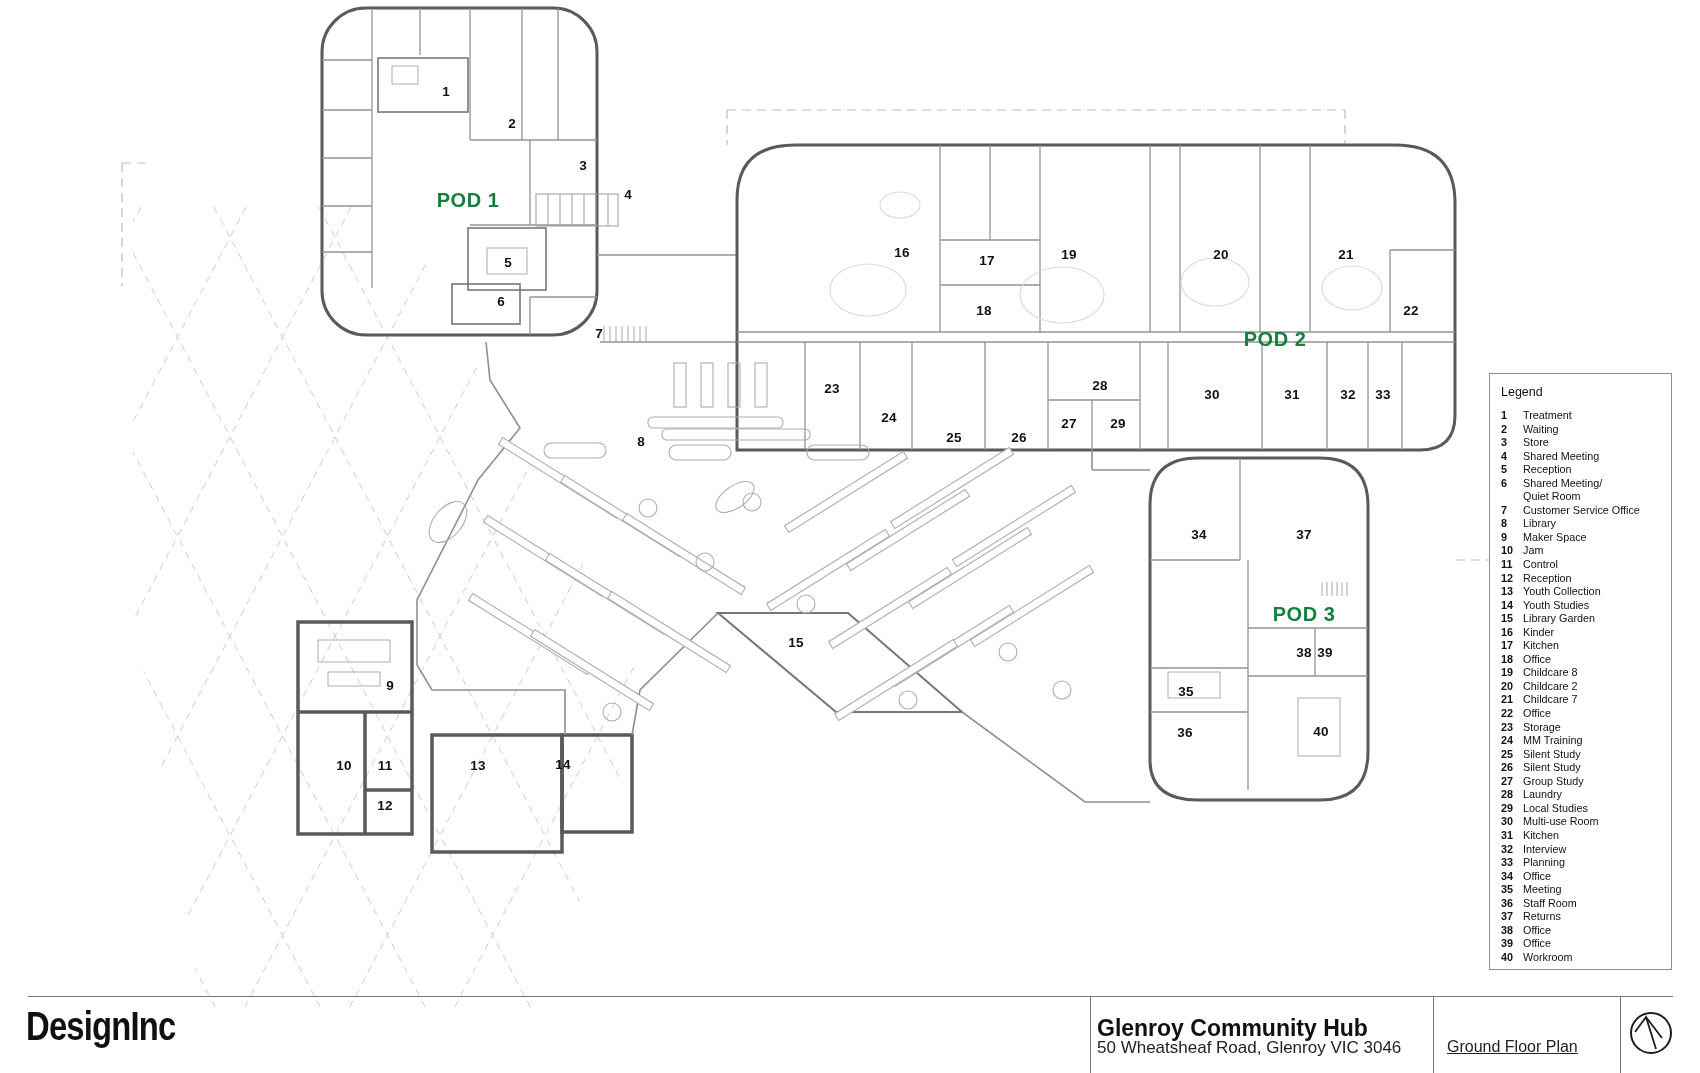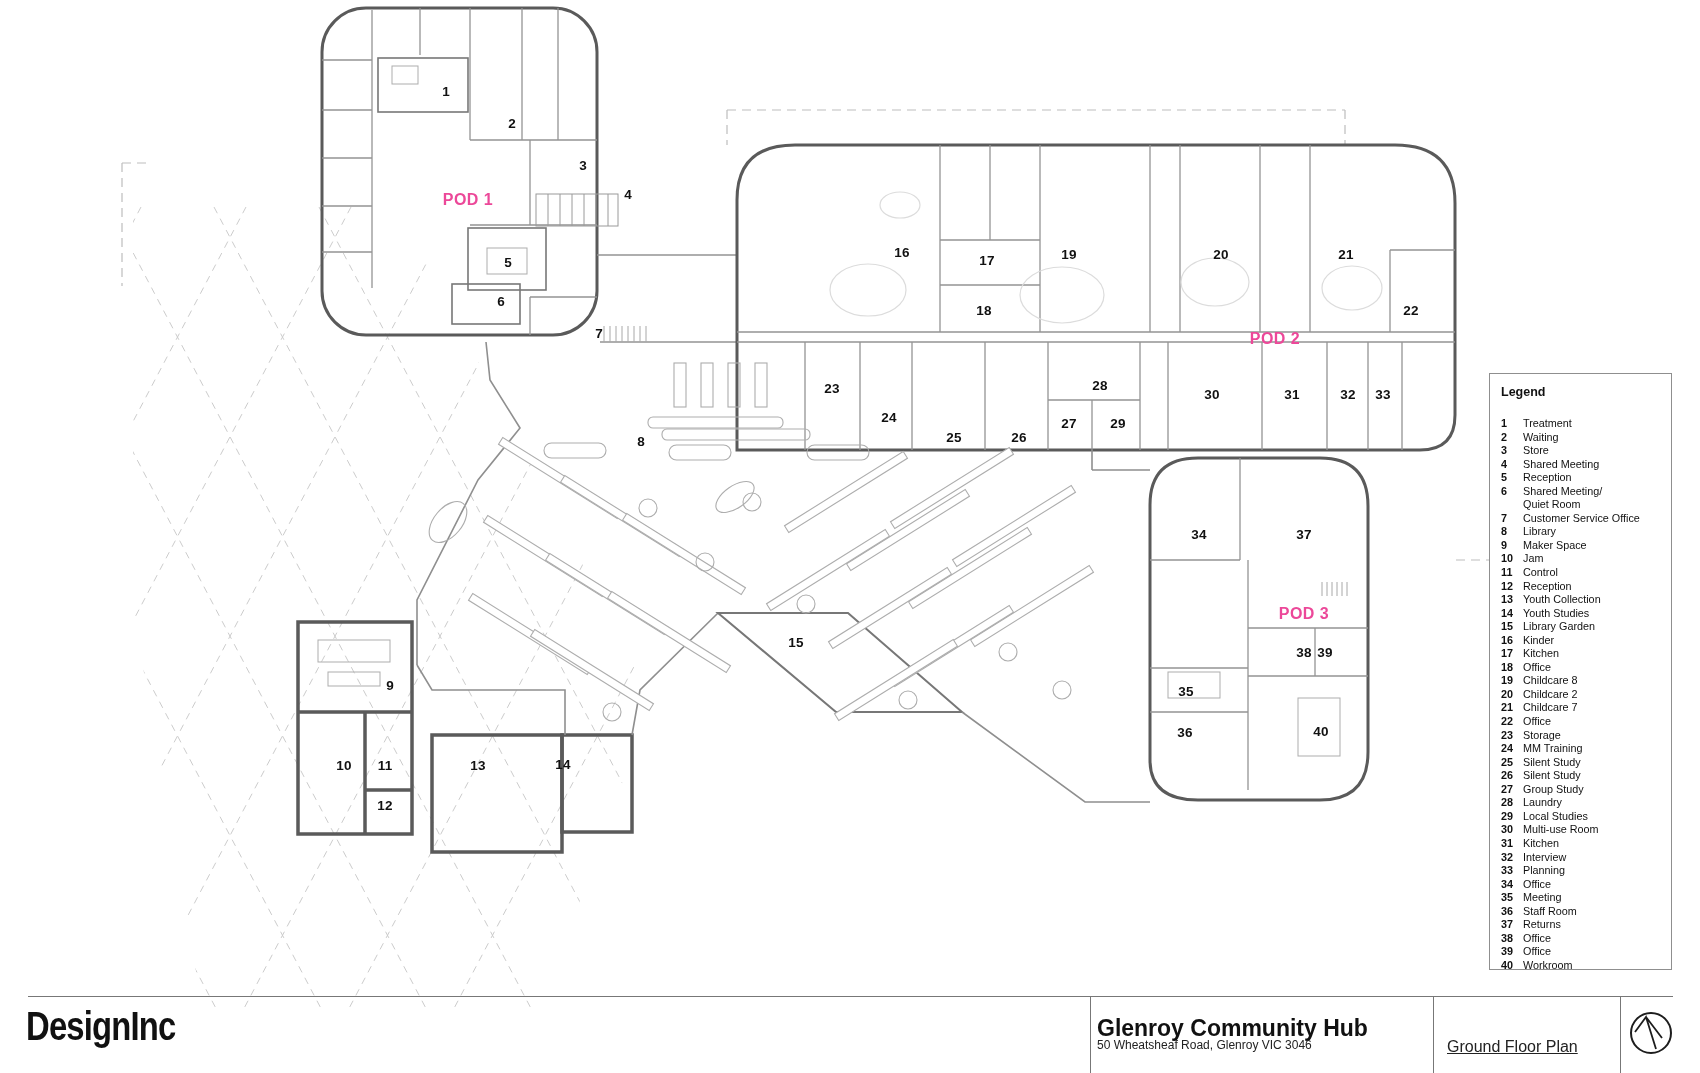--- a/index.html
+++ b/index.html
@@ -1,36 +1,36 @@
 <!DOCTYPE html>
 <html><head>
 <meta charset="utf-8">
 <style>
   html,body{margin:0;padding:0;background:#ffffff;}
   #sheet{position:relative;width:1700px;height:1073px;background:#fff;overflow:hidden;
          font-family:"Liberation Sans",sans-serif;color:#111;}
   #plan-svg{position:absolute;left:0;top:0;}
   .room-num{position:absolute;transform:translate(-50%,-50%);font-size:13.5px;font-weight:bold;
             color:#111;white-space:nowrap;letter-spacing:.2px;}
-  .pod-label{position:absolute;transform:translate(-50%,-50%);font-size:16px;font-weight:bold;
-             color:#ec4899;white-space:nowrap;letter-spacing:.5px;}
+  .pod-label{position:absolute;transform:translate(-50%,-50%);font-size:20px;font-weight:bold;
+             color:#15803d;white-space:nowrap;letter-spacing:.5px;}
   
   #legend{position:absolute;left:1489px;top:373px;width:183px;height:597px;border:1px solid #8f8f8f;
           background:#fff;box-sizing:border-box;padding:11px 6px 0 11px;}
-  #legend-title{font-size:12.5px;font-weight:bold;margin-bottom:18px;}
+  #legend-title{font-size:12.5px;font-weight:normal;margin-bottom:10px;}
   .lg-row{display:flex;font-size:10.8px;line-height:13.55px;}
   .lg-num{width:22px;font-weight:bold;flex:0 0 22px;}
   .lg-name{white-space:pre-line;}
   
   #tb-rule{position:absolute;left:28px;top:996px;width:1645px;height:0;border-top:1px solid #777;}
   .tb-div{position:absolute;top:996px;height:77px;width:0;border-left:1px solid #777;}
   #firm-logo{position:absolute;left:26px;top:1003px;font-size:41px;font-weight:bold;
              letter-spacing:-1px;transform:scaleX(.8);transform-origin:left top;}
   #proj-name{position:absolute;left:1097px;top:1015px;font-size:23px;font-weight:bold;}
-  #proj-addr{position:absolute;left:1097px;top:1038px;font-size:12px;color:#222;}
+  #proj-addr{position:absolute;left:1097px;top:1038px;font-size:17px;color:#222;}
   #sheet-name{position:absolute;left:1447px;top:1038px;font-size:16px;color:#222;text-decoration:underline;}
 </style>
 </head>
 <body>
 
 <div id="sheet">
 
   <svg id="plan-svg" width="1700" height="1073" viewBox="0 0 1700 1073">
     <defs>
       <clipPath id="siteclip">

